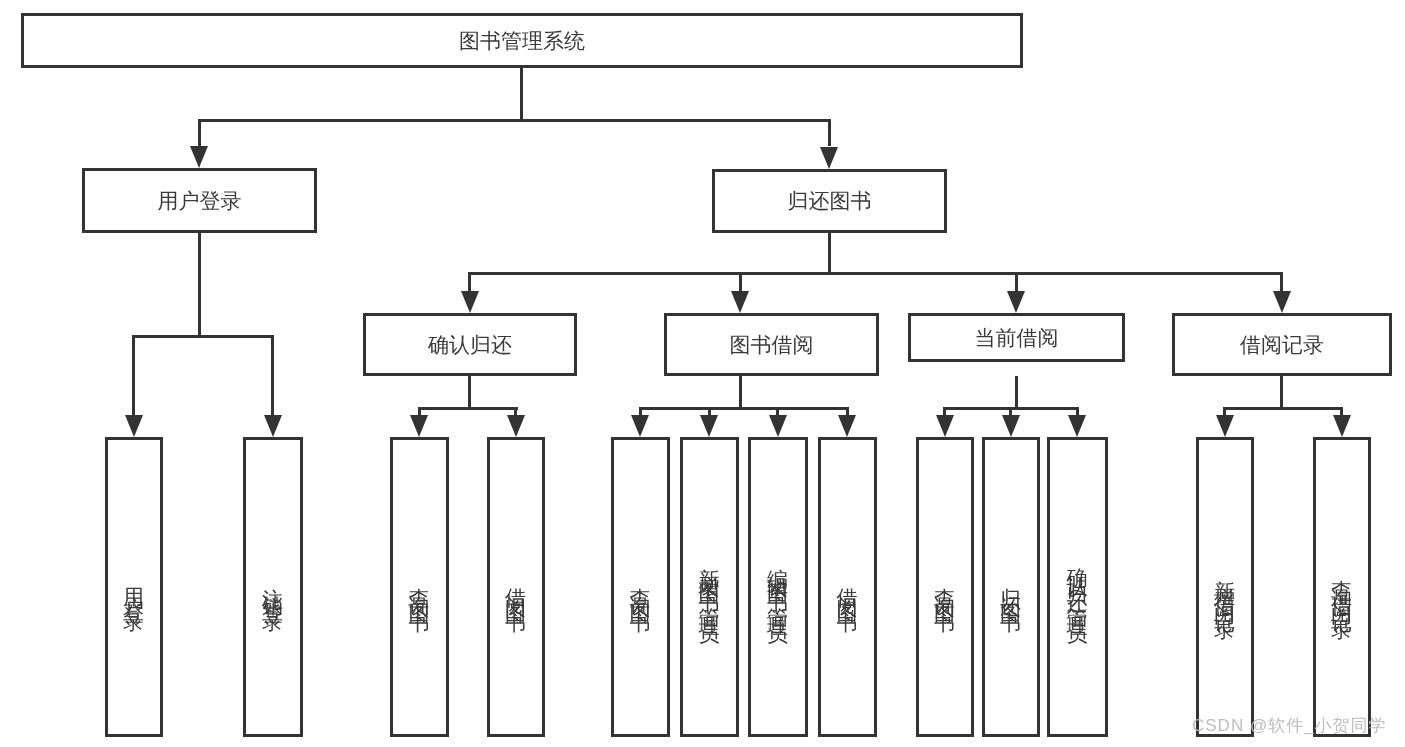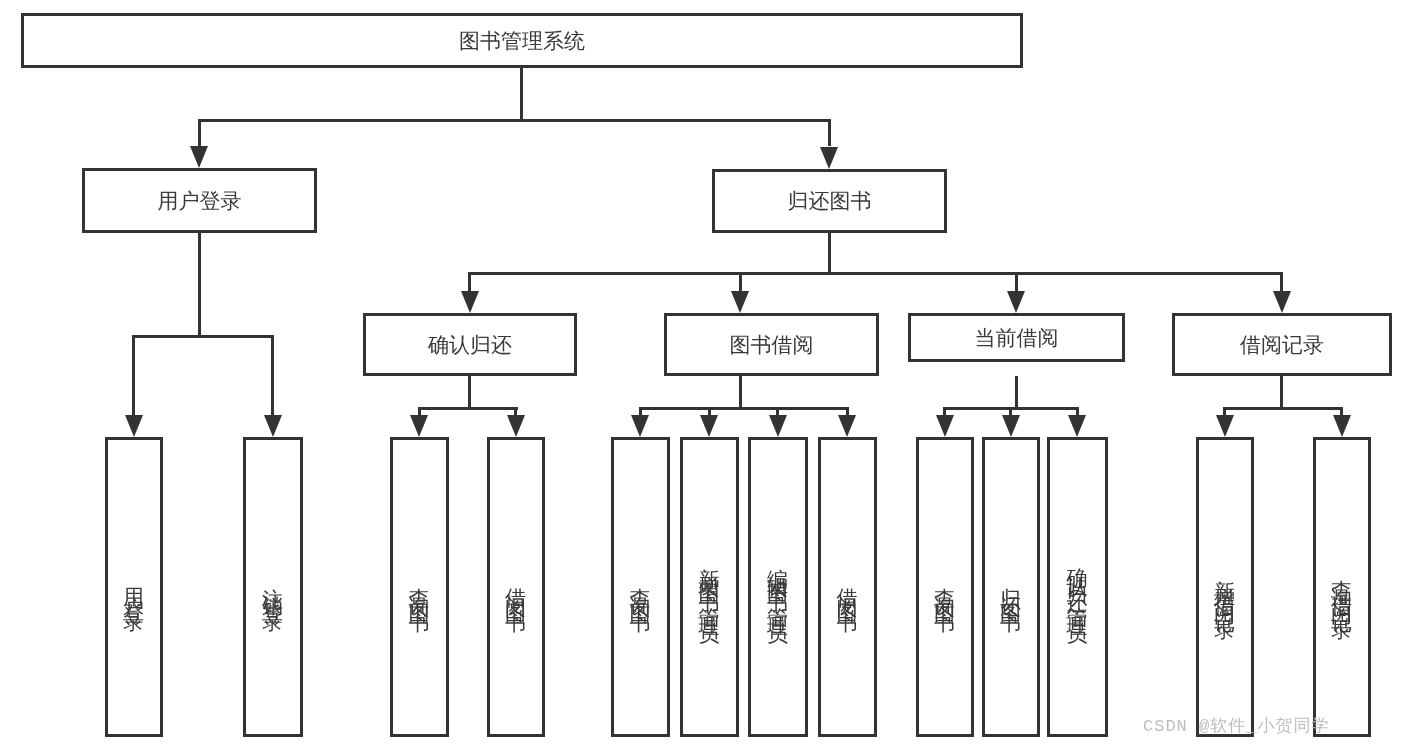--- a/index.html
+++ b/index.html
@@ -15,22 +15,22 @@
   .vlabel{
     writing-mode:vertical-rl;text-orientation:mixed;
     font-size:21px;letter-spacing:8px;line-height:1;color:#3a3a3a;
   }
   .vl{position:absolute;width:3px;background:#333333;}
   .hl{position:absolute;height:3px;background:#333333;}
   .ah{position:absolute;width:0;height:0;
       border-left:9px solid transparent;border-right:9px solid transparent;
       border-top:22px solid #333333;}
   #watermark{
-    position:absolute;left:1143px;top:714px;font-size:17px;letter-spacing:1px;
-    color:#bdbdbd;white-space:nowrap;z-index:5;font-family:Liberation Mono, monospace;
+    position:absolute;left:1192px;top:714px;font-size:17px;letter-spacing:1px;
+    color:#bdbdbd;white-space:nowrap;z-index:5;
   }
 </style>
 </head>
 <body>
 
 <div id="canvas">
 
   <div class="box" style="left:21px;top:13px;width:1002px;height:55px;">
     <span class="hlabel">图书管理系统</span>
   </div>

